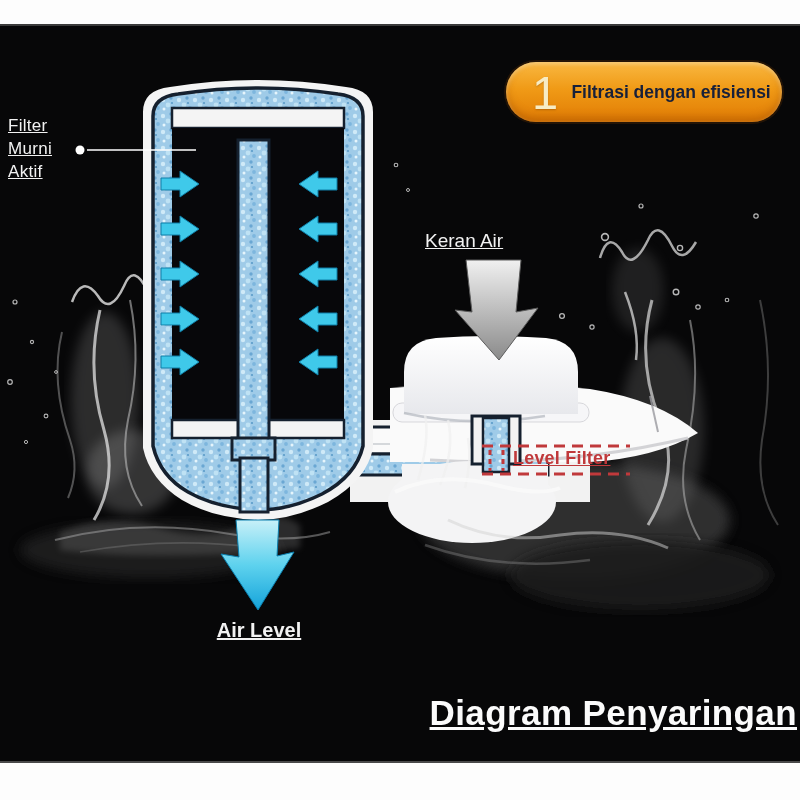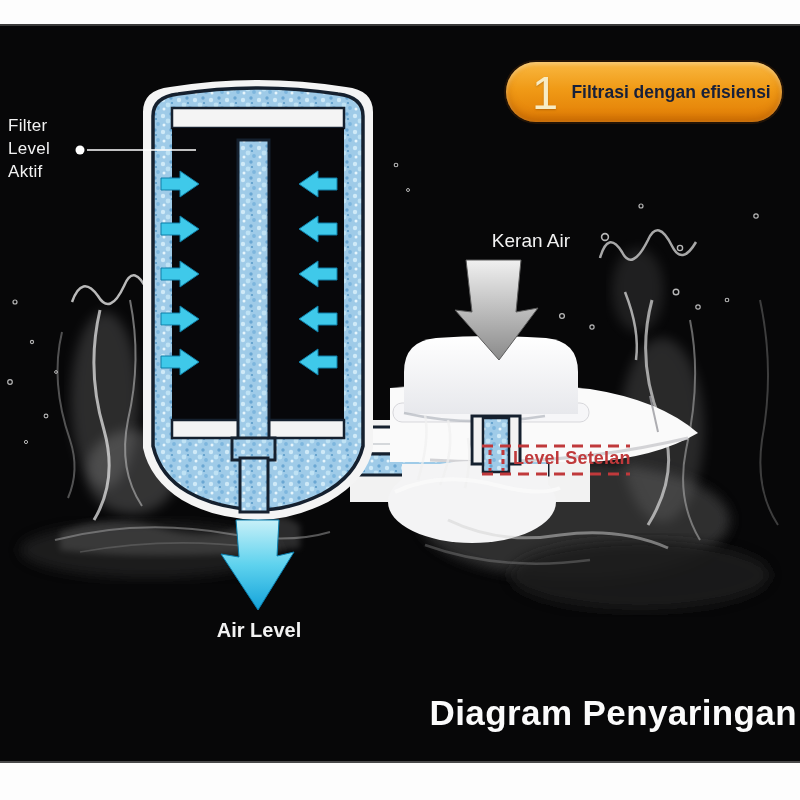--- a/index.html
+++ b/index.html
@@ -6,23 +6,23 @@
   #stage{
     position:relative;width:800px;height:800px;overflow:hidden;
     background:#070708;
     font-family:"Liberation Sans", sans-serif;
   }
   .strip{position:absolute;left:0;width:800px;background:#fdfdfd;}
   #strip-top{top:0;height:24px;border-bottom:2px solid #3a3a3a;}
   #strip-bottom{bottom:0;height:37px;border-top:2px solid #4a4a4a;}
   #art{position:absolute;left:0;top:0;}
 
-  .lbl{position:absolute;color:#f2f2f2;}
+  .lbl{position:absolute;color:#f2f2f2;text-decoration:underline;}
   #lbl-filter-karbon{left:8px;top:114px;font-size:17px;font-weight:500;line-height:23px;letter-spacing:.3px;}
-  #lbl-keran-air{left:425px;top:230px;width:145px;text-align:right;font-size:19px;font-weight:500;}
+  #lbl-keran-air{left:425px;top:230px;width:145px;text-align:left;font-size:19px;font-weight:500;}
   #lbl-level-setelan{left:513px;top:448px;font-size:18px;font-weight:700;color:#c0393b;letter-spacing:.2px;}
   #lbl-air-murni{left:198px;top:619px;width:122px;text-align:center;font-size:20px;font-weight:700;}
   #lbl-title{right:3px;top:693px;font-size:35px;font-weight:700;letter-spacing:.4px;white-space:nowrap;color:#fbfbfb;}
 
   #badge{
     position:absolute;left:506px;top:62px;width:276px;height:60px;
     border-radius:31px;
     background:linear-gradient(180deg,#f9b841 0%,#f09a16 45%,#e17c04 100%);
     box-shadow:inset 0 2px 4px rgba(255,240,200,.5), inset 0 -4px 8px rgba(150,70,0,.45), 0 0 0 2px rgba(120,60,0,.25);
     display:flex;align-items:center;
@@ -199,25 +199,25 @@
 
   <div id="badge">
     <div id="badge-number">1</div>
     <div id="badge-text">
       <div>Filtrasi dengan efisiensi</div>
     </div>
   </div>
 
   <div id="lbl-filter-karbon" class="lbl">
     <div>Filter</div>
-    <div>Level</div>
+    <div>Murni</div>
     <div>Aktif</div>
   </div>
 
   <div id="lbl-keran-air" class="lbl">Keran Air</div>
 
-  <div id="lbl-level-setelan" class="lbl">Level Setelan</div>
+  <div id="lbl-level-setelan" class="lbl">Level Filter</div>
 
   <div id="lbl-air-murni" class="lbl">Air Level</div>
 
   <div id="lbl-title" class="lbl">Diagram Penyaringan</div>
 
 </div>
 
 </body></html>

